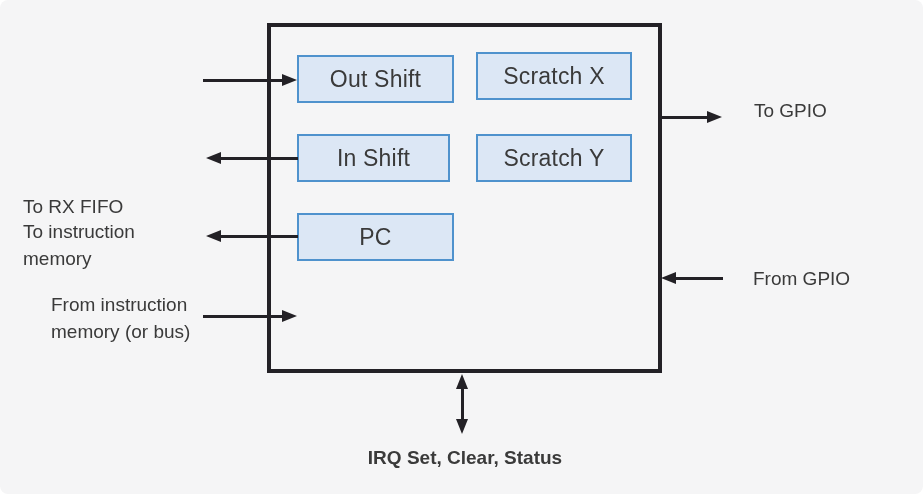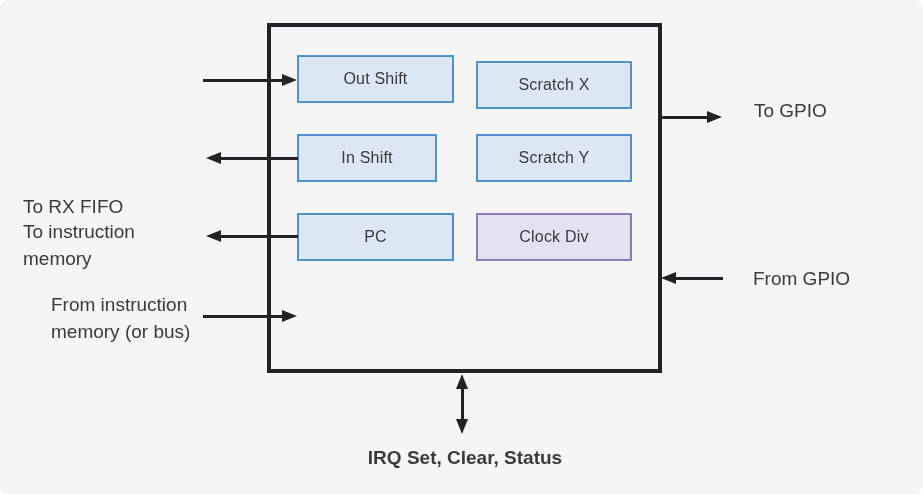--- a/index.html
+++ b/index.html
@@ -30,29 +30,29 @@
     background: transparent;
   }
 
   
   .block {
     position: absolute;
     box-sizing: border-box;
     display: flex;
     align-items: center;
     justify-content: center;
-    font-size: 16px;
+    font-size: 23px;
     letter-spacing: 0.2px;
   }
   .block.blue   { background: #dce7f5; border: 2px solid #4f92cd; }
   .block.purple { background: #e6e0f3; border: 2px solid #8e79bf; }
 
   #b-out-shift      { left: 297px; top: 55px;  width: 157px; height: 48px; }
-  #b-scratch-x      { left: 476px; top: 61px;  width: 156px; height: 48px; }
-  #b-in-shift       { left: 297px; top: 134px; width: 140px; height: 48px; }
+  #b-scratch-x      { left: 476px; top: 52px;  width: 156px; height: 48px; }
+  #b-in-shift       { left: 297px; top: 134px; width: 153px; height: 48px; }
   #b-scratch-y      { left: 476px; top: 134px; width: 156px; height: 48px; }
   #b-pc             { left: 297px; top: 213px; width: 157px; height: 48px; }
   #b-clock-div      { left: 476px; top: 213px; width: 156px; height: 48px; }
   #b-control-logic  { left: 297px; top: 292px; width: 335px; height: 47px; }
 
   
   .label {
     position: absolute;
     font-size: 19px;
     line-height: 27px;
@@ -104,23 +104,20 @@
   </div>
   <div class="block blue" id="b-in-shift">
     <span>In Shift</span>
   </div>
   <div class="block blue" id="b-pc">
     <span>PC</span>
   </div>
   <div class="block blue" id="b-scratch-y">
     <span>Scratch Y</span>
   </div>
-  <div class="block purple" id="b-clock-div">
-    <span>Clock Div</span>
-  </div>
 
   <div class="arrow" id="a-from-tx-fifo">
     <span class="shaft"></span>
     <span class="head right"></span>
   </div>
   <div class="arrow" id="a-to-rx-fifo">
     <span class="head left"></span>
     <span class="shaft"></span>
   </div>
   <div class="arrow" id="a-to-instr">

